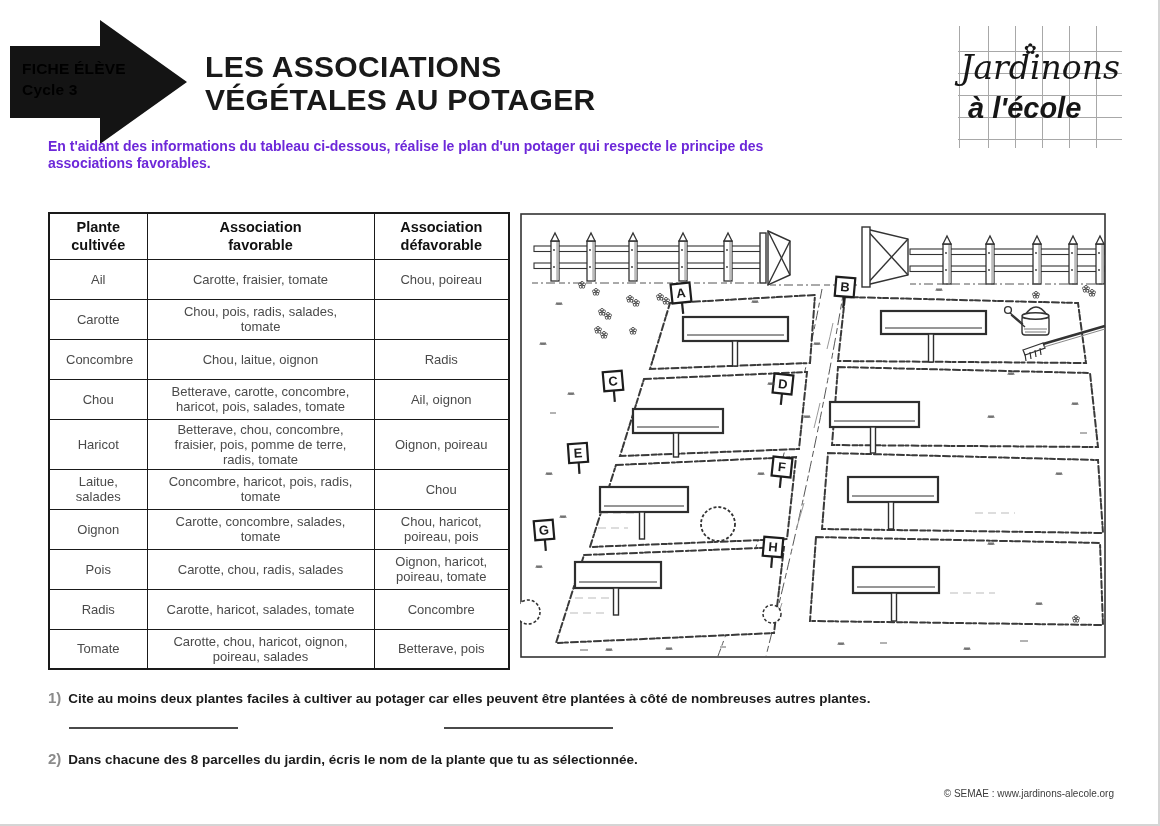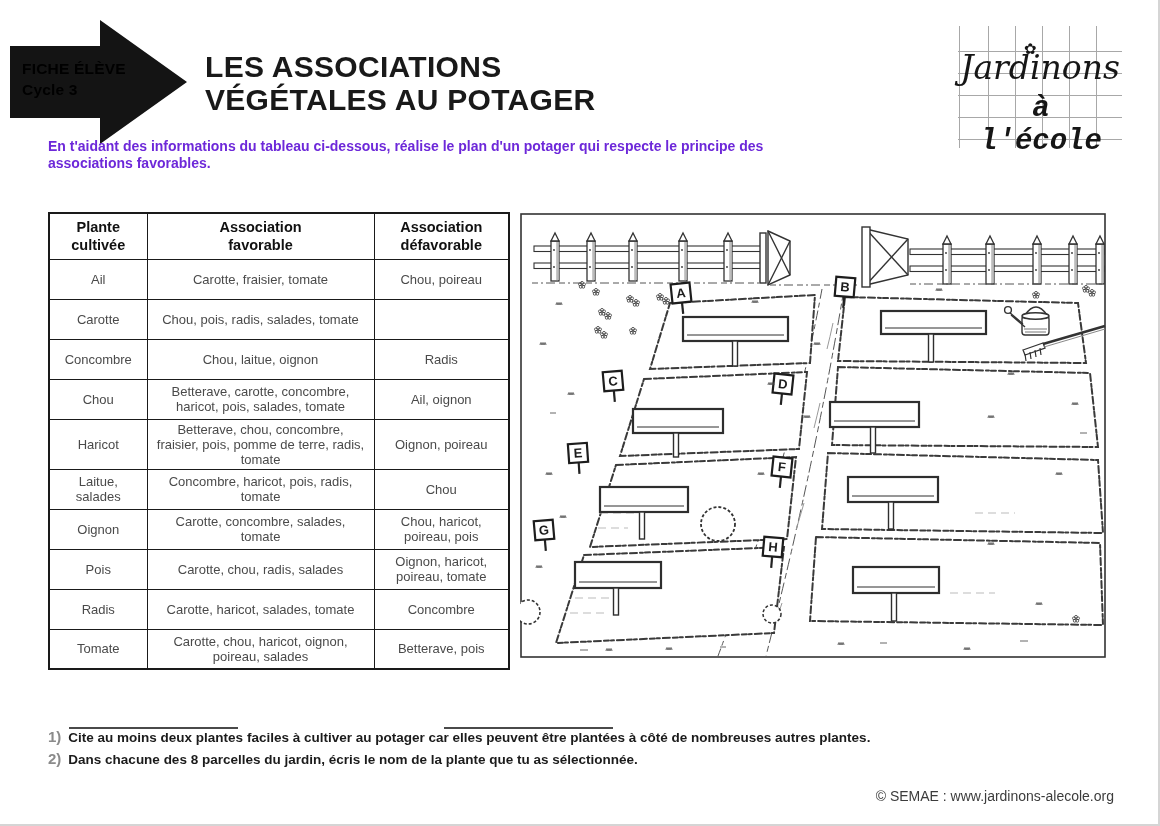--- a/index.html
+++ b/index.html
@@ -23,47 +23,47 @@
   .page-title { position:absolute; left:205px; top:50px; font-size:30px; font-weight:bold; line-height:33px; color:#191919; letter-spacing:.3px;}
 
   .logo { position:absolute; left:958px; top:26px; width:164px; height:122px;
     background-image:
       repeating-linear-gradient(to right, transparent 0 26px, #a8a8a8 26px 27px),
       repeating-linear-gradient(to bottom, transparent 0 21px, #a8a8a8 21px 22px);
     background-position: 4px 4px;
   }
   .logo-l1 { position:absolute; left:2px; top:22px; width:160px; text-align:center;
     font-family:"DejaVu Serif", serif; font-style:italic; font-weight:normal; font-size:33px; color:#161616; }
-  .logo-l2 { position:absolute; left:10px; top:66px; width:146px; text-align:center;
-    font-family:Liberation Mono, monospace; font-style:italic; font-weight:bold; font-size:29px; color:#161616; }
+  .logo-l2 { position:absolute; left:10px; top:66px; width:146px; 
+    font-family:Liberation Sans, sans-serif; font-style:italic; font-weight:bold; font-size:29px; color:#161616; }
   .logo-flower { position:absolute; left:66px; top:14px; font-size:15px; color:#161616; }
 
   .instruction { position:absolute; left:48px; top:138px; width:770px;
     font-size:14px; font-weight:bold; line-height:17px; color:#6d28d9; }
 
   
   .assoc-table { position:absolute; left:48px; top:212px; width:460px; height:446px;
     border-collapse:collapse; table-layout:fixed; }
-  .assoc-table th, .assoc-table td { border:1.5px solid #1a1a1a; text-align:center; vertical-align:middle; padding:2px 8px; }
+  .assoc-table th, .assoc-table td { border:1.5px solid #1a1a1a; text-align:center; vertical-align:middle; padding:2px 16px; }
   .assoc-table th { font-size:14.5px; font-weight:bold; color:#111; white-space:pre-line; line-height:18px; height:46px; }
   .assoc-table td { font-size:13px; color:#4a4a4a; line-height:15px; height:40px;margin-top:20px; }
   .assoc-table { border:2px solid #1a1a1a; }
   .col-plant { width:98px; } .col-fav { width:227px; } .col-unfav { width:135px; }
 
   
   .garden { position:absolute; left:520px; top:213px; width:586px; height:445px; }
 
   
   .question { position:absolute; left:48px; width:1085px; font-size:13.5px; font-weight:bold; color:#1b1b1b; }
-  .q1 { top:728px; } .q2 { top:750px; }
+  .q1 { top:689px; } .q2 { top:750px; }
   .q-num { color:#8b8b8b; font-size:15px; padding-right:7px; }
   .blank { position:absolute; height:1px; border-bottom:2px solid #4a4a4a; top:727px; width:169px; }
   .blank1 { left:69px; } .blank2 { left:444px; }
 
-  .footer { position:absolute; top:788px; right:44px; font-size:14px; color:#3c3c3c; }
+  .footer { position:absolute; top:788px; right:44px; font-size:10px; color:#3c3c3c; }
 </style>
 </head>
 <body>
 
 <div class="page">
 
   <div class="arrow-wrap">
     <svg width="178" height="132" viewBox="0 0 178 132">
       <polygon points="0,28 90,28 90,2 177,64 90,126 90,100 0,100" fill="#141414"></polygon>
     </svg>

